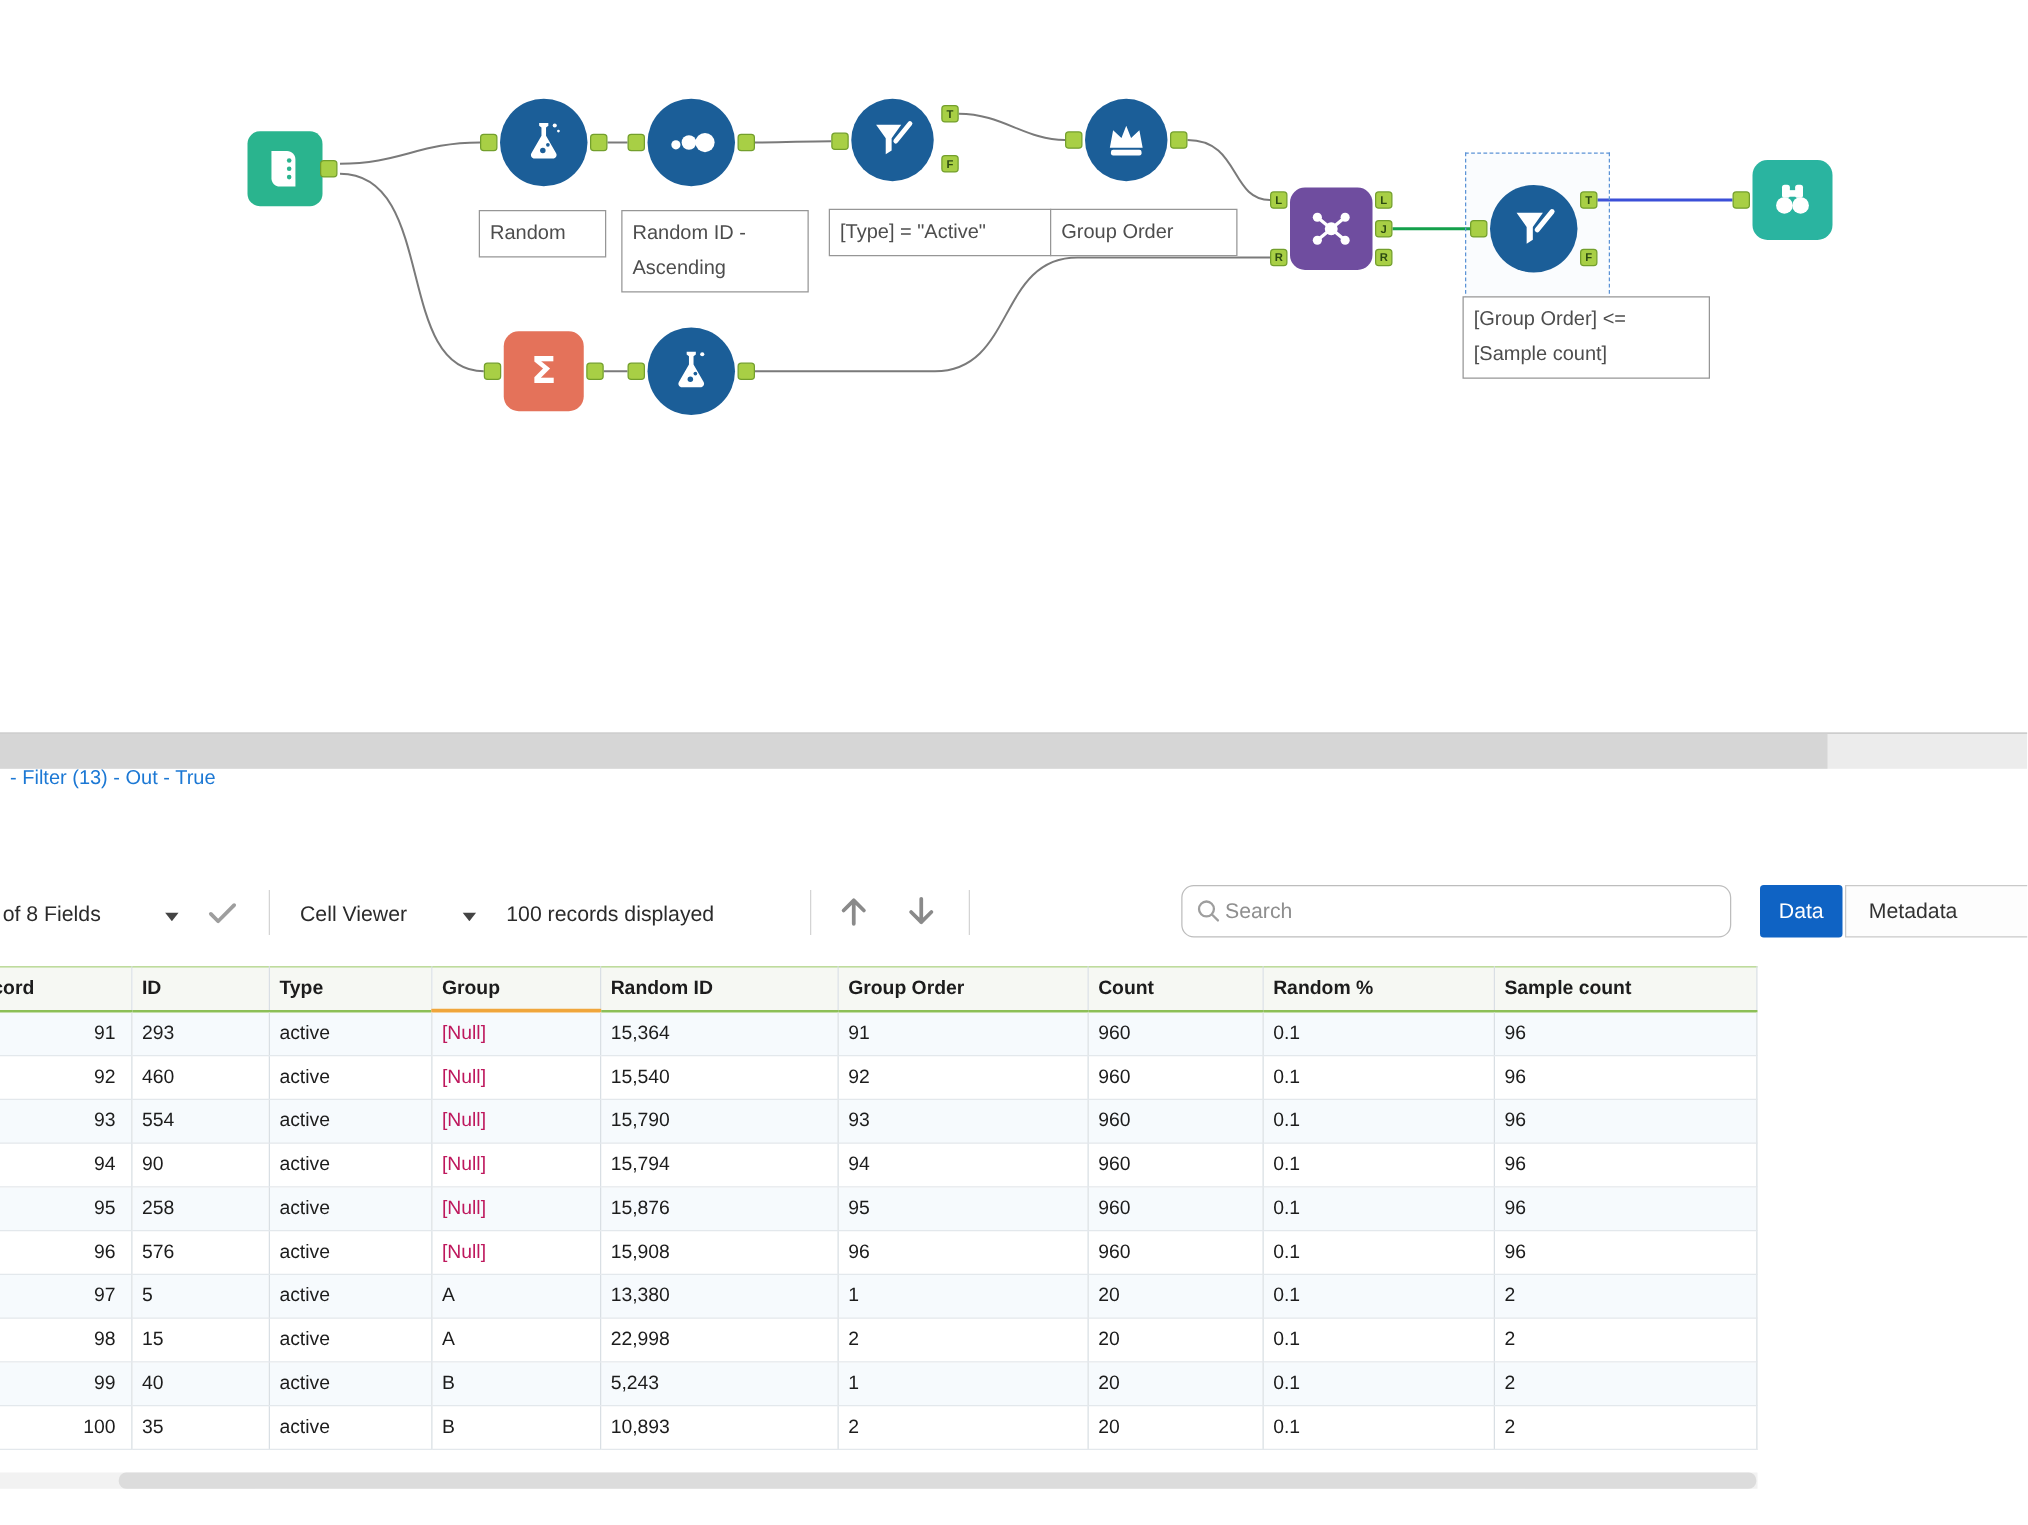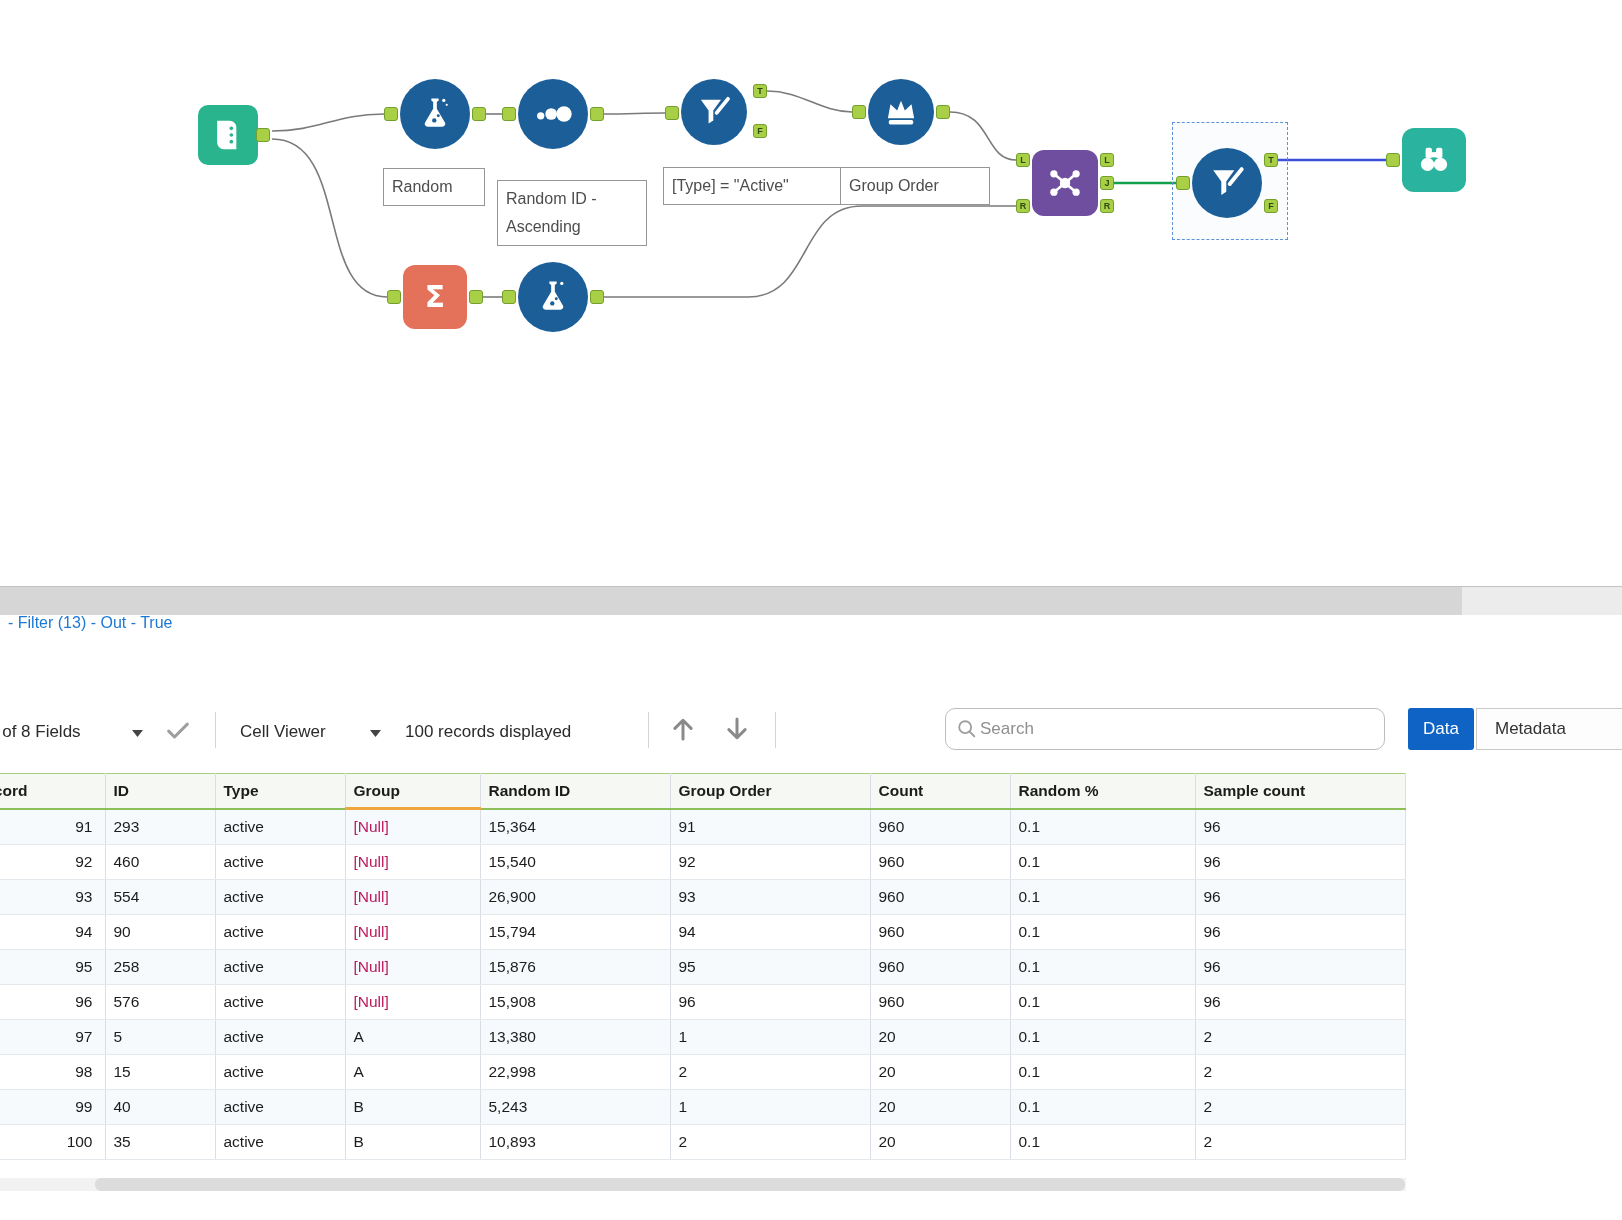--- a/index.html
+++ b/index.html
@@ -216,24 +216,26 @@
           <rect x="13.2" y="5" width="3.6" height="6" rx="1.2" fill="#fff"></rect>
           <rect x="10.2" y="7.5" width="3.6" height="3" fill="#fff"></rect>
           <circle cx="8.3" cy="14.5" r="3.8" fill="#fff"></circle>
           <circle cx="15.7" cy="14.5" r="3.8" fill="#fff"></circle>
         </svg>
       </div>
     </div>
     <span class="anchor" style="left:1386px;top:153px"></span>
 
     <div class="note" style="left:383px;top:168px;width:84px">Random</div>
-    <div class="note" style="left:497px;top:180px;width:132px">Random ID -
+    <div class="note" style="left:497px;top:168px;width:132px">Random ID -
 Ascending</div>
     <div class="note" style="left:663px;top:167px;width:160px">[Type] = "Active"</div>
     <div class="note" style="left:840px;top:167px;width:132px">Group Order</div>
+    <div class="note" style="left:1170px;top:237px;width:180px">[Group Order] &lt;=
+[Sample count]</div>
   </div>
 
   <div class="splitter">
     <div class="thumb"></div>
   </div>
 
   <div class="conn-link">- Filter (13) - Out - True</div>
 
   <span class="tb-text" style="left:-12px">8 of 8 Fields</span>
   <svg class="tb-icon" style="left:132px;top:730px" width="11" height="7" viewBox="0 0 11 7">
@@ -314,21 +316,21 @@
           <td>92</td>
           <td>960</td>
           <td>0.1</td>
           <td>96</td>
         </tr>
         <tr class="alt">
           <td class="rec">93</td>
           <td>554</td>
           <td>active</td>
           <td class="null">[Null]</td>
-          <td>26,900</td>
+          <td>15,790</td>
           <td>93</td>
           <td>960</td>
           <td>0.1</td>
           <td>96</td>
         </tr>
         <tr>
           <td class="rec">94</td>
           <td>90</td>
           <td>active</td>
           <td class="null">[Null]</td>

